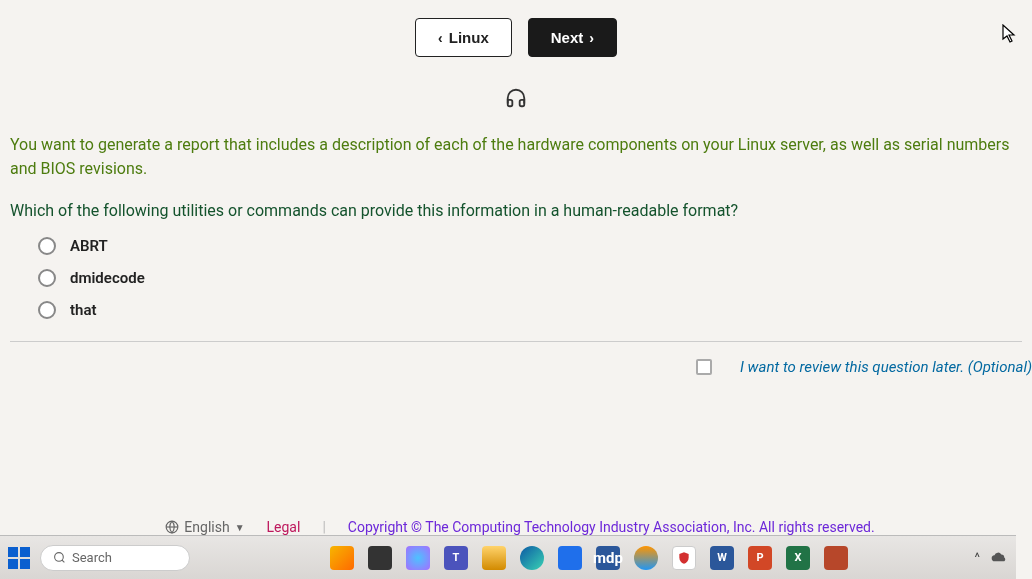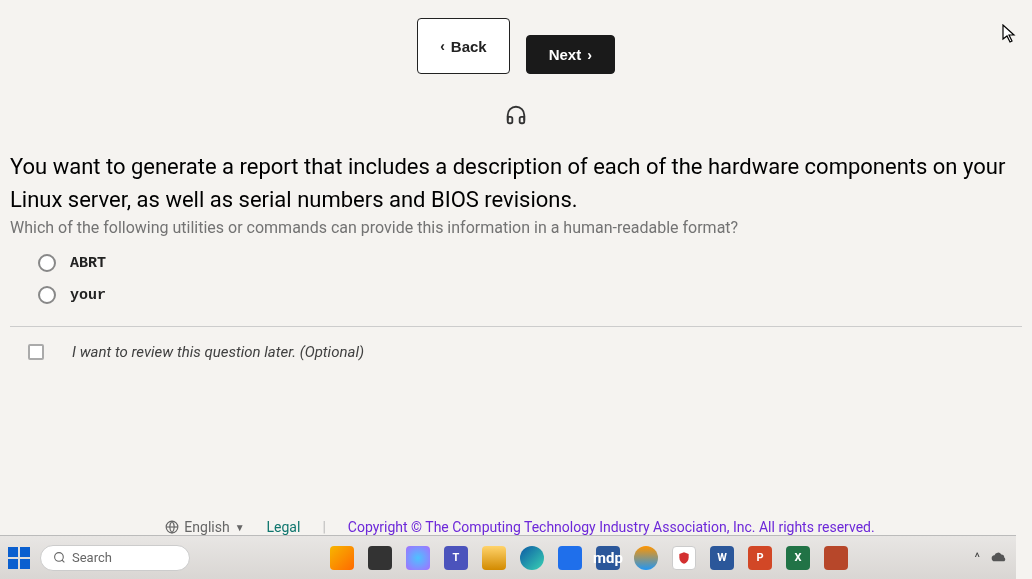--- a/index.html
+++ b/index.html
@@ -29,54 +29,53 @@
     }
     .btn-back {
       background: #fff;
       border: 1px solid #222;
       color: #222;
     }
     .btn-next {
       background: #1a1a1a;
       border: 1px solid #1a1a1a;
       color: #fff;
-      margin-top: 17px;
     }
     .chevron { font-size: 14px; }
     .headphones-row {
       display: flex;
       justify-content: center;
       margin-top: 30px;
       margin-bottom: 10px;
     }
     .headphones-icon { width: 22px; height: 22px; color: #333; }
     .question-body {
       padding: 10px 10px 0 10px;
     }
     .question-context {
-      font-size: 22px;
-      color: #000000;
+      font-size: 16px;
+      color: #4d7c0f;
       line-height: 1.5;
+      margin-bottom: 18px;
     }
     .question-prompt {
       font-size: 16px;
-      color: #737373;
+      color: #14532d;
       line-height: 1.5;
       margin-bottom: 14px;
     }
     .options {
       padding-left: 28px;
     }
     .option-row {
       display: flex;
       align-items: center;
       gap: 14px;
       margin-bottom: 14px;
       cursor: pointer;
-      font-family: Liberation Mono, monospace;
     }
     .radio {
       width: 18px;
       height: 18px;
       border: 2px solid #888;
       border-radius: 50%;
       background: #fff;
       flex-shrink: 0;
     }
     .option-label {
@@ -87,23 +86,24 @@
     .divider {
       border: none;
       border-top: 1px solid #ccc;
       margin: 22px 10px 16px 10px;
     }
     .review-row {
       display: flex;
       align-items: center;
       gap: 28px;
       padding-left: 28px;
-      color: #404040;
+      color: #0369a1;
       font-style: italic;
       font-size: 15px;
+      justify-content: flex-end;
     }
     .checkbox {
       width: 16px;
       height: 16px;
       border: 2px solid #aaa;
       border-radius: 2px;
       background: #fff;
       flex-shrink: 0;
     }
     .footer {
@@ -119,21 +119,21 @@
       color: #444;
       margin-left: 8px;
     }
     .footer .lang {
       display: inline-flex;
       align-items: center;
       gap: 5px;
       color: #666;
       cursor: pointer;
     }
-    .footer .legal { color: #0f766e; cursor: pointer; text-align: center; }
+    .footer .legal { color: #be185d; cursor: pointer; text-align: center; }
     .footer .sep { color: #bbb; }
     .footer .copyright { color: #6d28d9; }
     .globe-icon { width: 14px; height: 14px; }
     .small-chevron { font-size: 10px; }
     .taskbar {
       position: absolute;
       bottom: 0;
       left: 0;
       right: 16px;
       height: 44px;
@@ -173,21 +173,21 @@
       height: 20px;
       color: #222;
     }
   </style>
 </head>
 <body>
 
 <div class="nav-buttons">
   <button class="btn btn-back">
     <span class="chevron">‹</span>
-    <span>Back</span>
+    <span>Linux</span>
   </button>
   <button class="btn btn-next">
     <span>Next</span>
     <span class="chevron">›</span>
   </button>
 </div>
 
 <div class="headphones-row">
   <span>
     <svg class="headphones-icon" viewBox="0 0 24 24" fill="none" stroke="currentColor" stroke-width="2">
@@ -201,21 +201,25 @@
   <p class="question-context">You want to generate a report that includes a description of each of the hardware components on your Linux server, as well as serial numbers and BIOS revisions.</p>
   <p class="question-prompt">Which of the following utilities or commands can provide this information in a human-readable format?</p>
 
   <div class="options">
     <div class="option-row">
       <span class="radio"></span>
       <span class="option-label">ABRT</span>
     </div>
     <div class="option-row">
       <span class="radio"></span>
-      <span class="option-label">your</span>
+      <span class="option-label">dmidecode</span>
+    </div>
+    <div class="option-row">
+      <span class="radio"></span>
+      <span class="option-label">that</span>
     </div>
   </div>
 </div>
 
 <hr class="divider">
 
 <div class="review-row">
   <span class="checkbox"></span>
   <span>I want to review this question later. (Optional)</span>
 </div>

